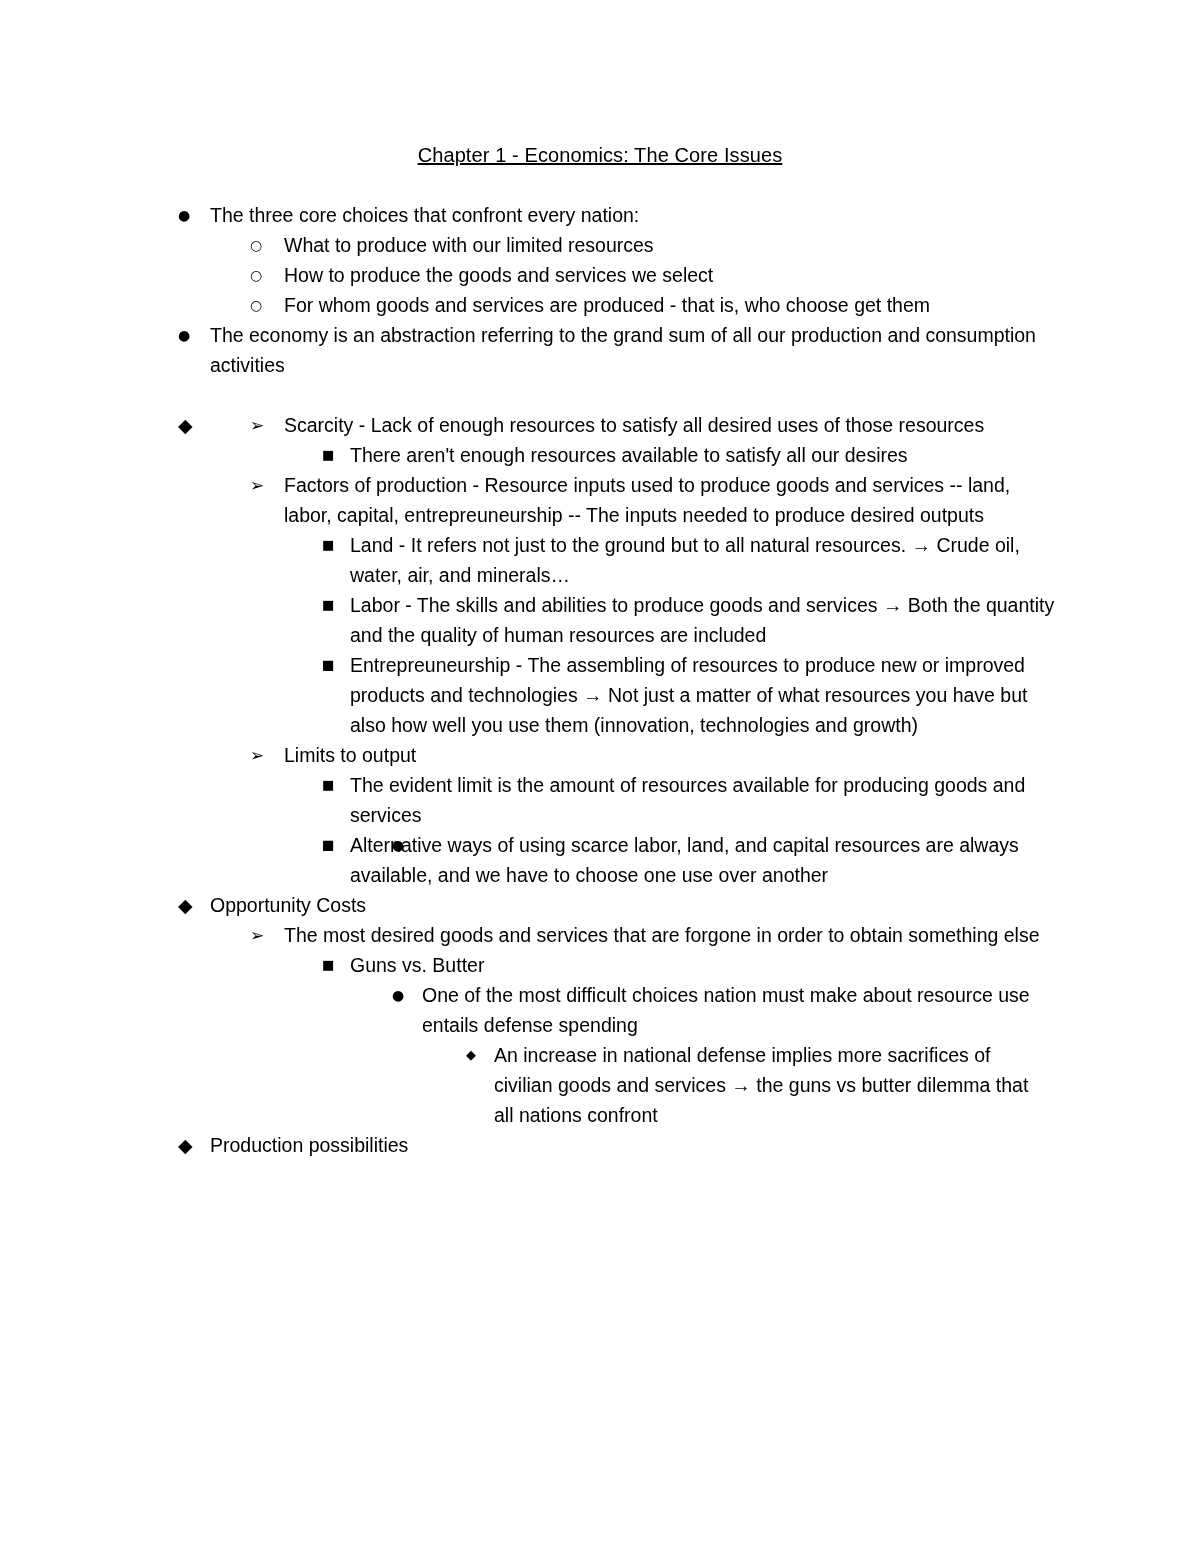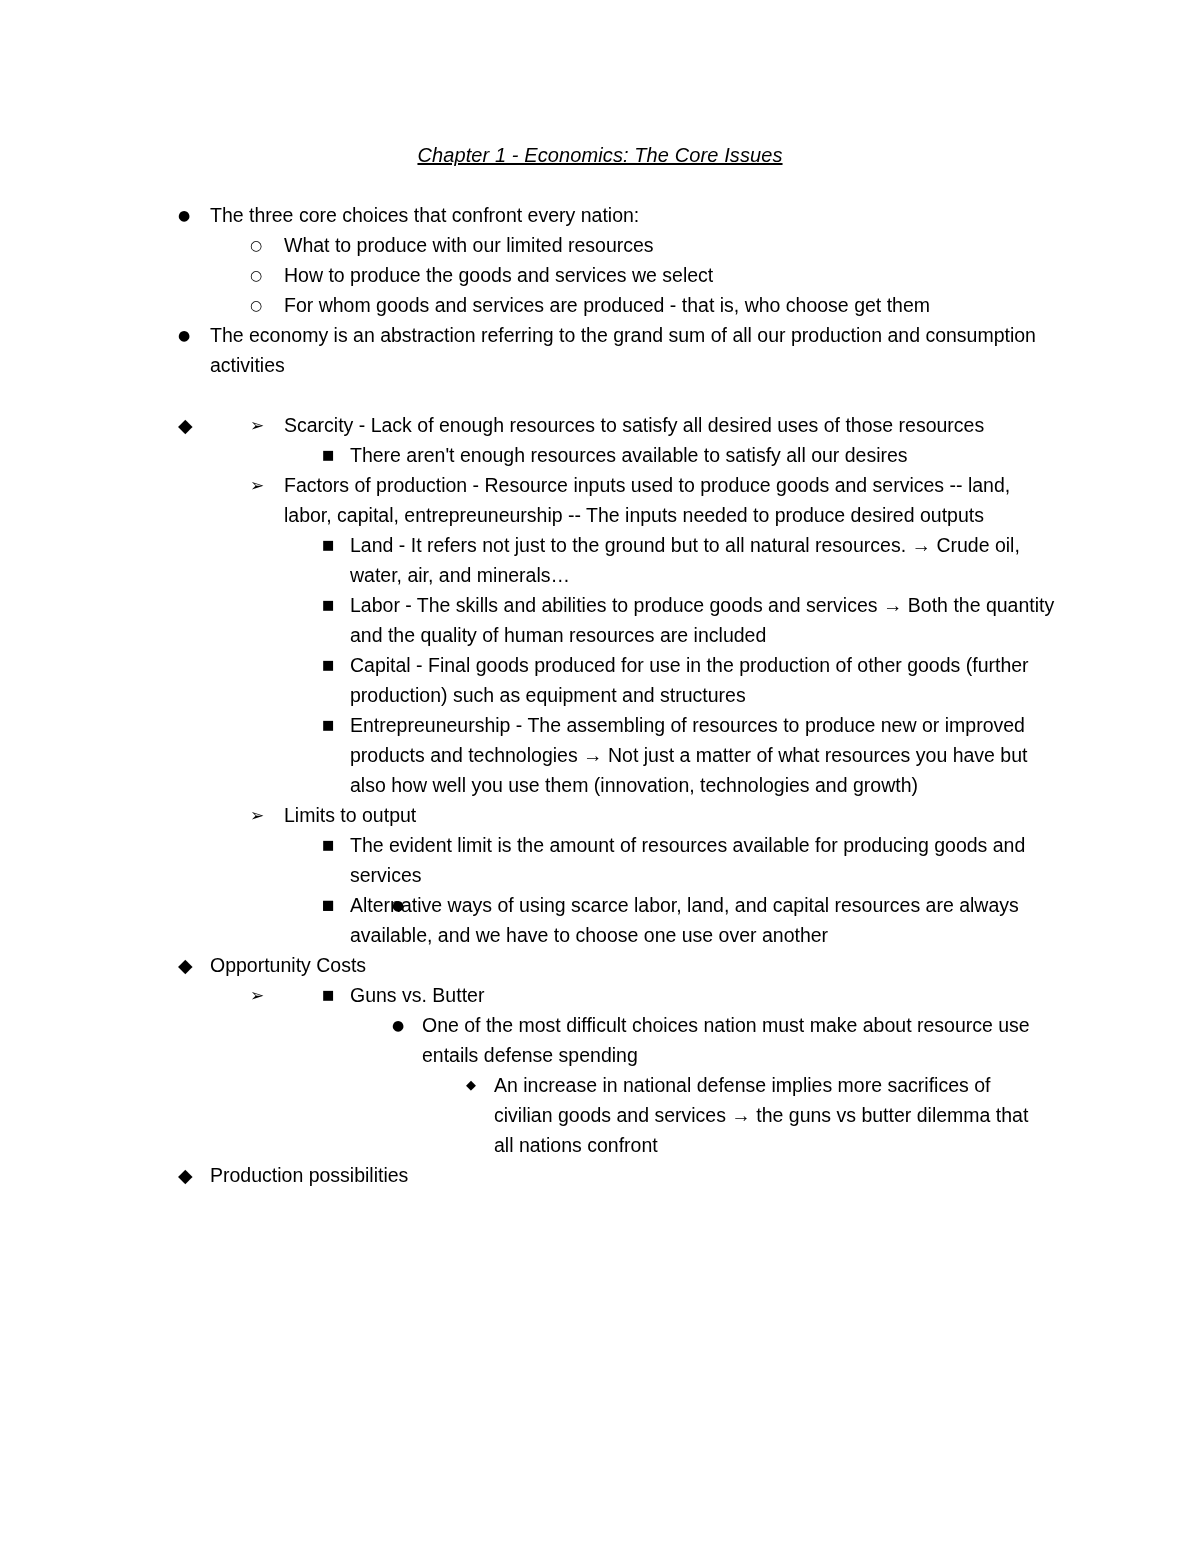--- a/index.html
+++ b/index.html
@@ -24,21 +24,20 @@
   }
   .doc-title {
     text-align: center;
     font-size: 20px;
     line-height: 30px;
     text-decoration: underline;
     margin: 0;
     padding-top: 140px;
     font-weight: normal;
     letter-spacing: 0.1px;
-    font-style: italic;
   }
   .body-block {
     margin-top: 30px;
     padding-left: 0;
   }
   .li {
     position: relative;
     font-size: 19.5px;
     line-height: 30px;
     margin: 0;
@@ -122,21 +121,20 @@
       <div class="li lvl3 b-square">
         <span class="bullet">■</span>
         <span class="txt">Land - It refers not just to the ground but to all natural resources. → Crude oil, water, air, and minerals…</span>
       </div>
       <div class="li lvl3 b-square">
         <span class="bullet">■</span>
         <span class="txt">Labor - The skills and abilities to produce goods and services → Both the quantity and the quality of human resources are included</span>
       </div>
       <div class="li lvl3 b-square">
         <span class="bullet">■</span>
-        <span class="txt">Capital - Final goods produced for use in the production of other goods (further production) such as equipment and structures</span>
       </div>
       <div class="li lvl3 b-square">
         <span class="bullet">■</span>
         <span class="txt">Entrepreuneurship - The assembling of resources to produce new or improved products and technologies → Not just a matter of what resources you have but also how well you use them (innovation, technologies and growth)</span>
       </div>
       <div class="li lvl2 b-arrow">
         <span class="bullet">➢</span>
         <span class="txt">Limits to output</span>
       </div>
       <div class="li lvl3 b-square">
@@ -152,20 +150,21 @@
       <div class="li lvl3 b-square">
         <span class="bullet">■</span>
         <span class="txt">Alternative ways of using scarce labor, land, and capital resources are always available, and we have to choose one use over another</span>
       </div>
       <div class="li lvl1 b-diamond">
         <span class="bullet">◆</span>
         <span class="txt">Opportunity Costs</span>
       </div>
       <div class="li lvl2 b-arrow">
         <span class="bullet">➢</span>
+        <span class="txt">The most desired goods and services that are forgone in order to obtain something else</span>
       </div>
       <div class="li lvl3 b-square">
         <span class="bullet">■</span>
         <span class="txt">Guns vs. Butter</span>
       </div>
       <div class="li lvl4 b-disc">
         <span class="bullet">●</span>
         <span class="txt">One of the most difficult choices nation must make about resource use entails defense spending</span>
       </div>
       <div class="li lvl5 b-sdiamond">

